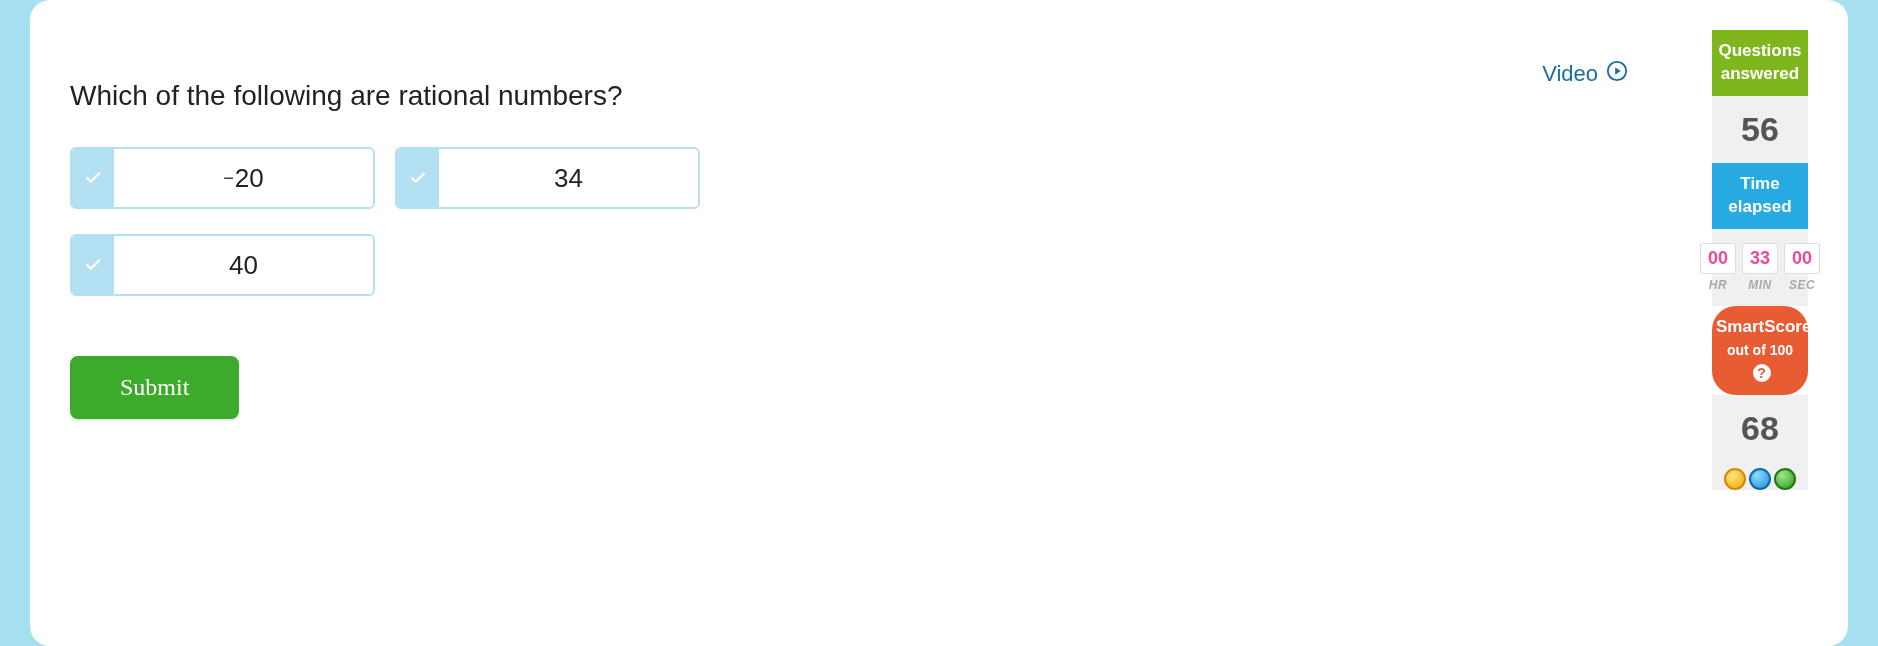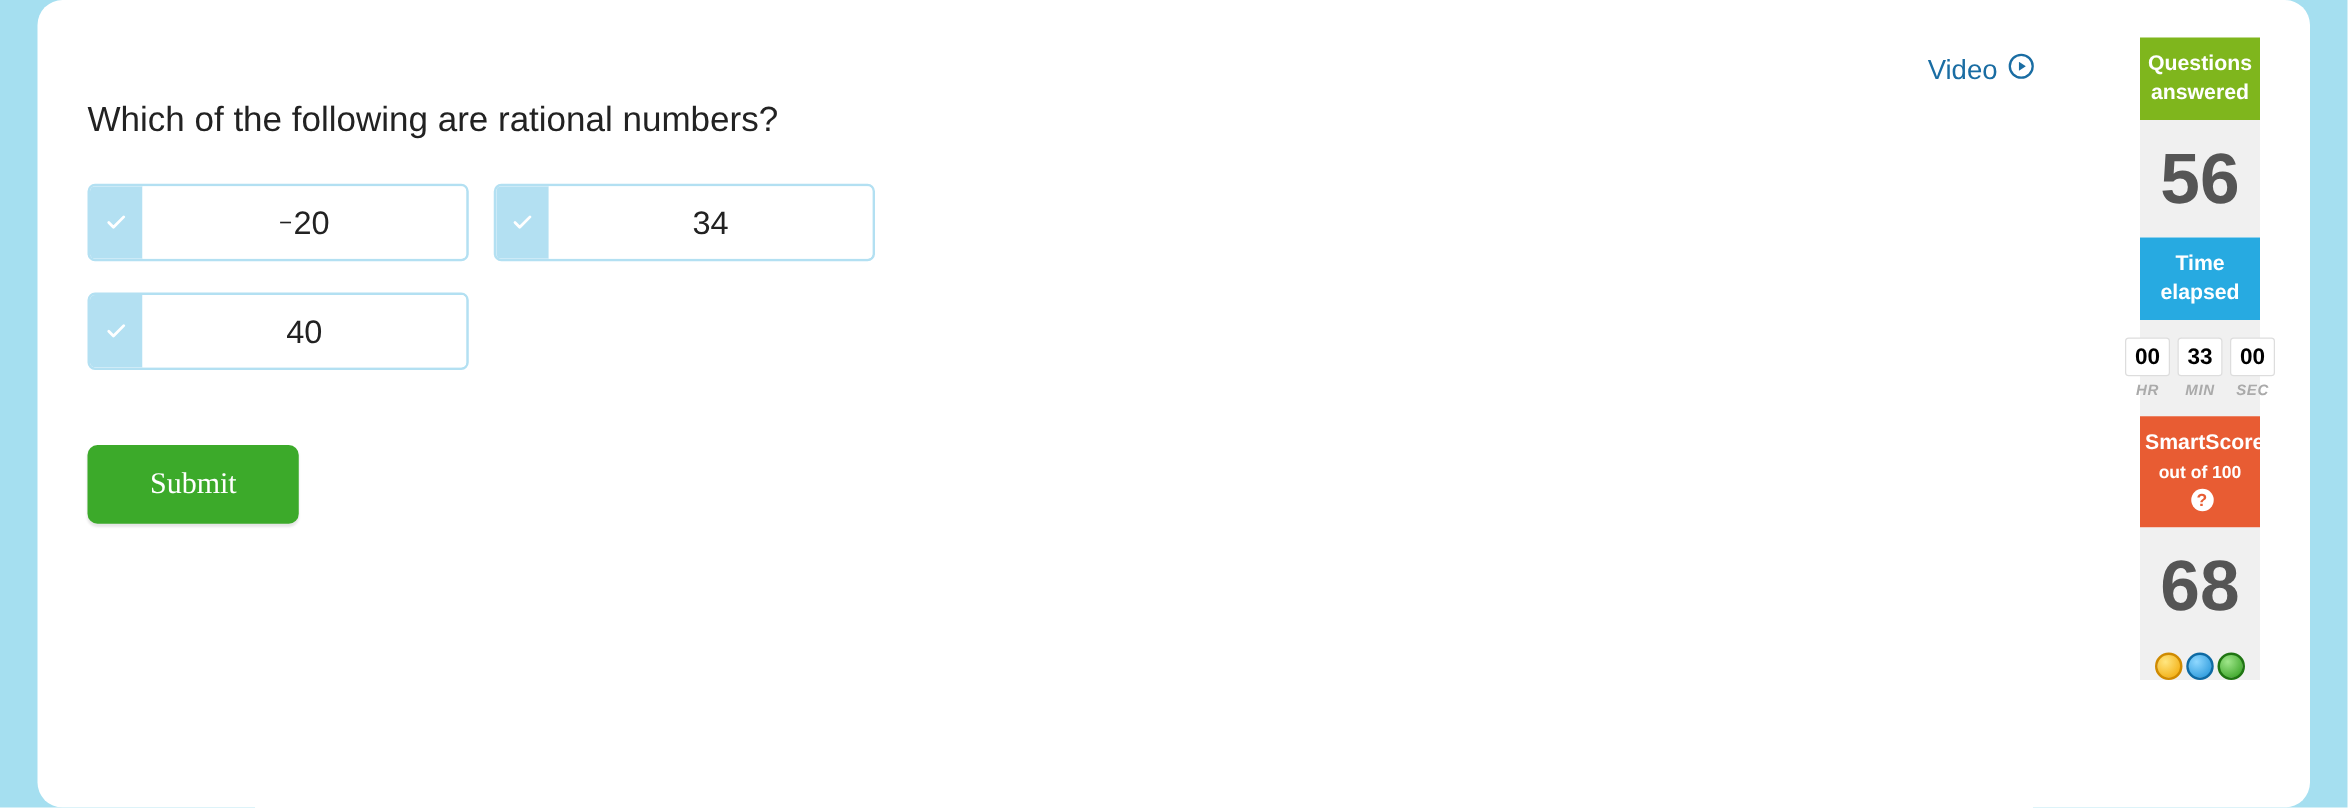--- a/index.html
+++ b/index.html
@@ -70,21 +70,21 @@
       border: none;
       border-radius: 8px;
       font-size: 24px;
       padding: 18px 50px;
       cursor: pointer;
       box-shadow: 0 2px 2px rgba(0,0,0,0.1);
       font-family: Liberation Serif, serif;
     }
     .video-link {
       position: absolute;
-      top: 42px;
+      top: 60px;
       right: 220px;
       color: #1a6da3;
       font-size: 22px;
       display: flex;
       align-items: center;
       gap: 8px;
       cursor: pointer;
       font-family: Arial, sans-serif;
     }
     .video-link svg { width: 22px; height: 22px; }
@@ -98,58 +98,58 @@
     .panel-header {
       color: #fff;
       text-align: center;
       font-weight: bold;
       font-size: 17px;
       padding: 10px 4px;
       line-height: 1.35;
     }
     .panel-header.green { background: #7fb61d; }
     .panel-header.blue  { background: #27aae1; }
-    .panel-header.orange { background: #e85c33; }
+    .panel-header.orange { background: #e85c33; border-radius: 24px; }
     .panel-header.orange .sub { font-weight: bold; font-size: 14px; display:inline-block; }
     .help-icon {
       display: inline-flex;
       width: 18px; height: 18px;
       border-radius: 50%;
       background: #fff;
       color: #e85c33;
       font-size: 14px;
       font-weight: bold;
       align-items: center;
       justify-content: center;
       margin-left: 3px;
       vertical-align: middle;
     }
     .panel-body {
       background: #f0f0f0;
       text-align: center;
       padding: 14px 6px;
     }
     .big-number {
-      font-size: 57px;
+      font-size: 34px;
       font-weight: bold;
       color: #555;
     }
     .time-row {
       display: flex;
       justify-content: center;
       gap: 6px;
     }
     .time-cell { text-align: center; }
     .time-val {
       background: #fff;
       border: 1px solid #ddd;
       border-radius: 3px;
       padding: 4px 7px;
       font-size: 18px;
-      color: #000000;
+      color: #ec4899;
       font-weight: bold;
       min-width: 36px;
       display: inline-block;
     }
     .time-lbl {
       color: #aaa;
       font-size: 12px;
       font-weight: bold;
       margin-top: 4px;
       letter-spacing: 0.5px;

